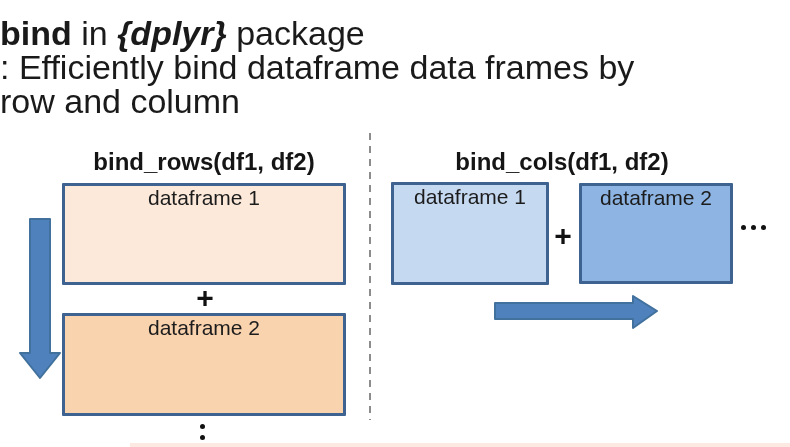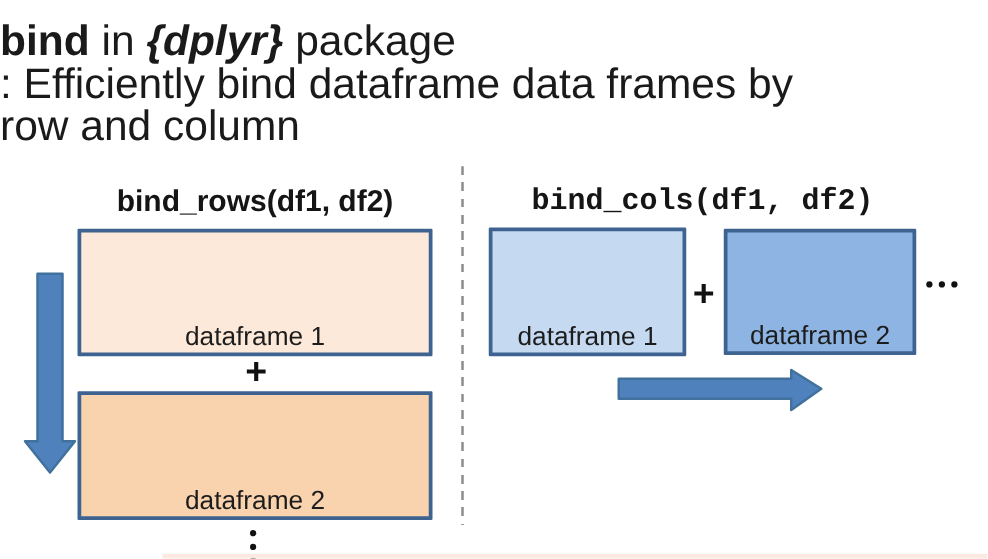--- a/index.html
+++ b/index.html
@@ -35,40 +35,40 @@
     top: 122px;
     font-size: 24px;
     font-weight: bold;
     text-align: center;
     line-height: 36px;
     color: #151515;
     white-space: nowrap;
     margin-top: 22px;
   }
   #heading-left  { left: 34px;  width: 340px; }
-  #heading-right { left: 392px; width: 340px; font-family: Liberation Mono, monospace; }
+  #heading-right { left: 392px; width: 340px; }
 
   
   .divider {
     position: absolute;
     left: 369px; top: 133px;
     width: 2px; height: 287px;
     background: repeating-linear-gradient(
       to bottom, #8c8c8c 0px, #8c8c8c 7px,
       transparent 7px, transparent 13px);
   }
 
   
   .df-box {
     position: absolute;
     box-sizing: border-box;
     border: 3px solid #3e6390;
     border-radius: 1px;
     display: flex;
-    align-items: flex-end;
+    align-items: flex-start;
     justify-content: center;
     font-size: 21px;
     color: #1c1c1c;
   }
   #left-box1  { left: 62px;  top: 183px; width: 284px; height: 102px; background: #fce9da; }
   #left-box2  { left: 62px;  top: 313px; width: 284px; height: 103px; background: #f9d2ae; }
   #right-box1 { left: 391px; top: 182px; width: 158px; height: 103px; background: #c5d9f1; }
   #right-box2 { left: 579px; top: 183px; width: 154px; height: 101px; background: #8db4e2; }
 
   

